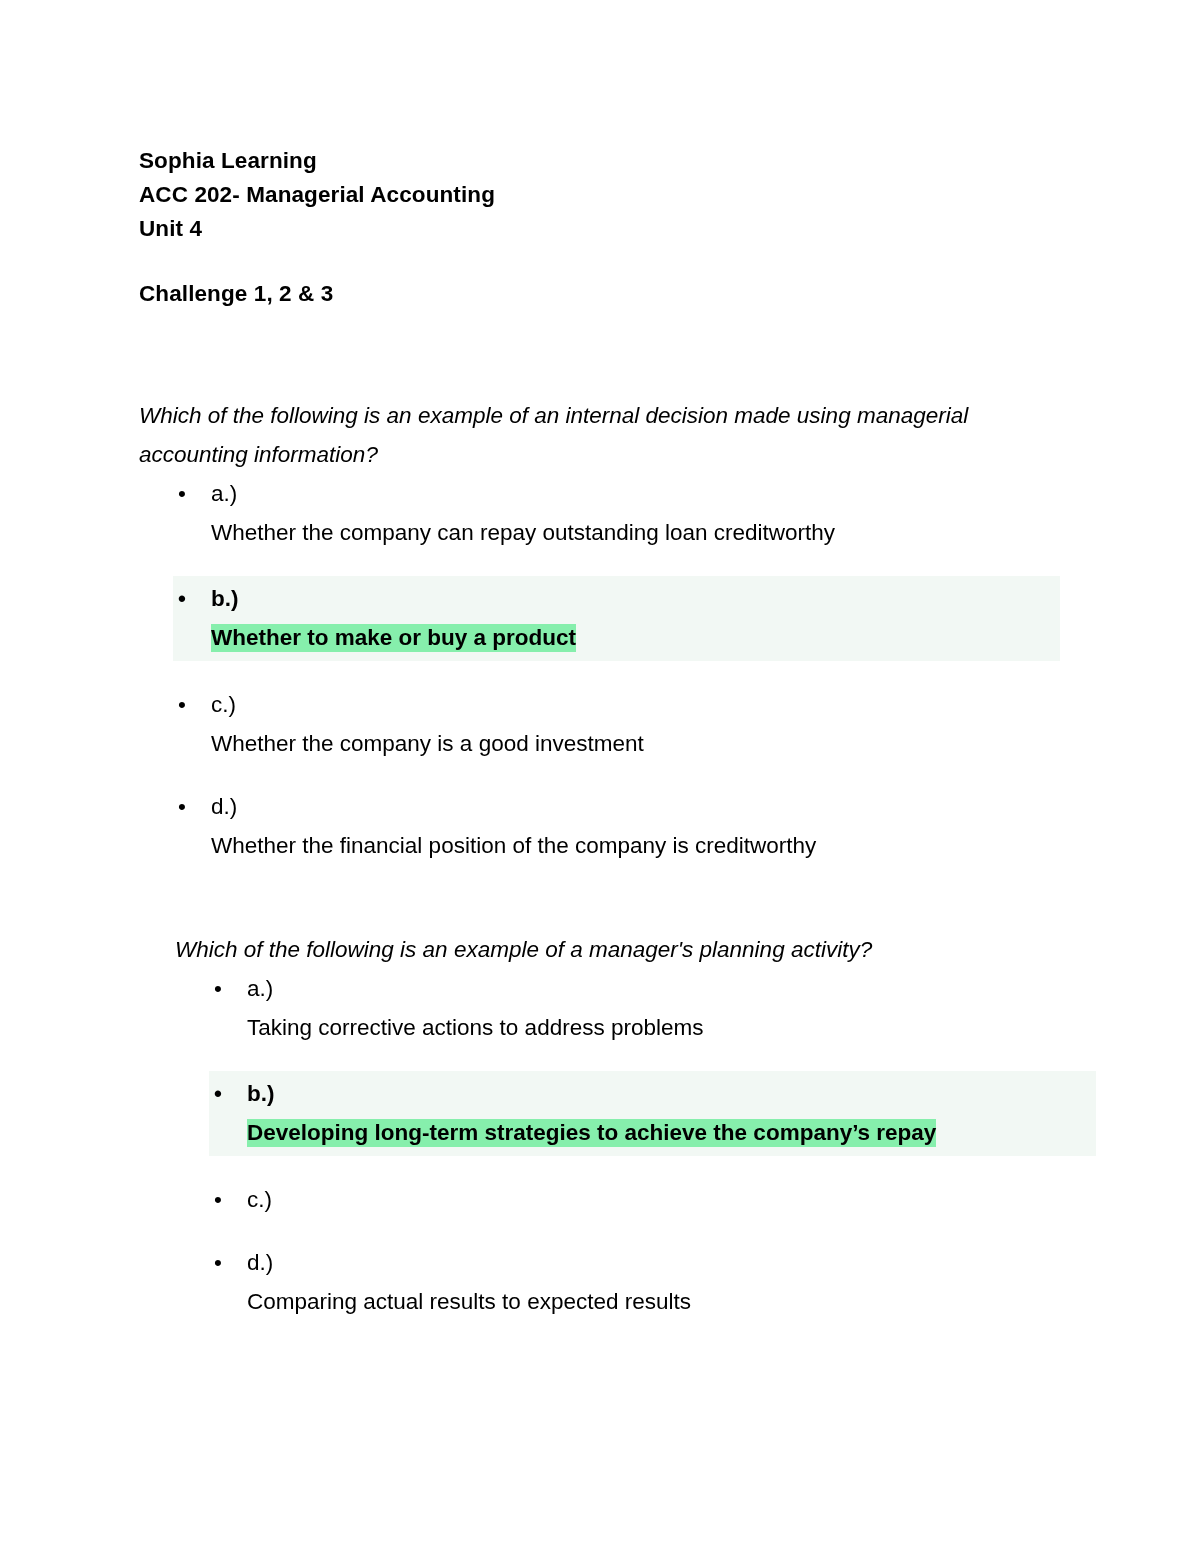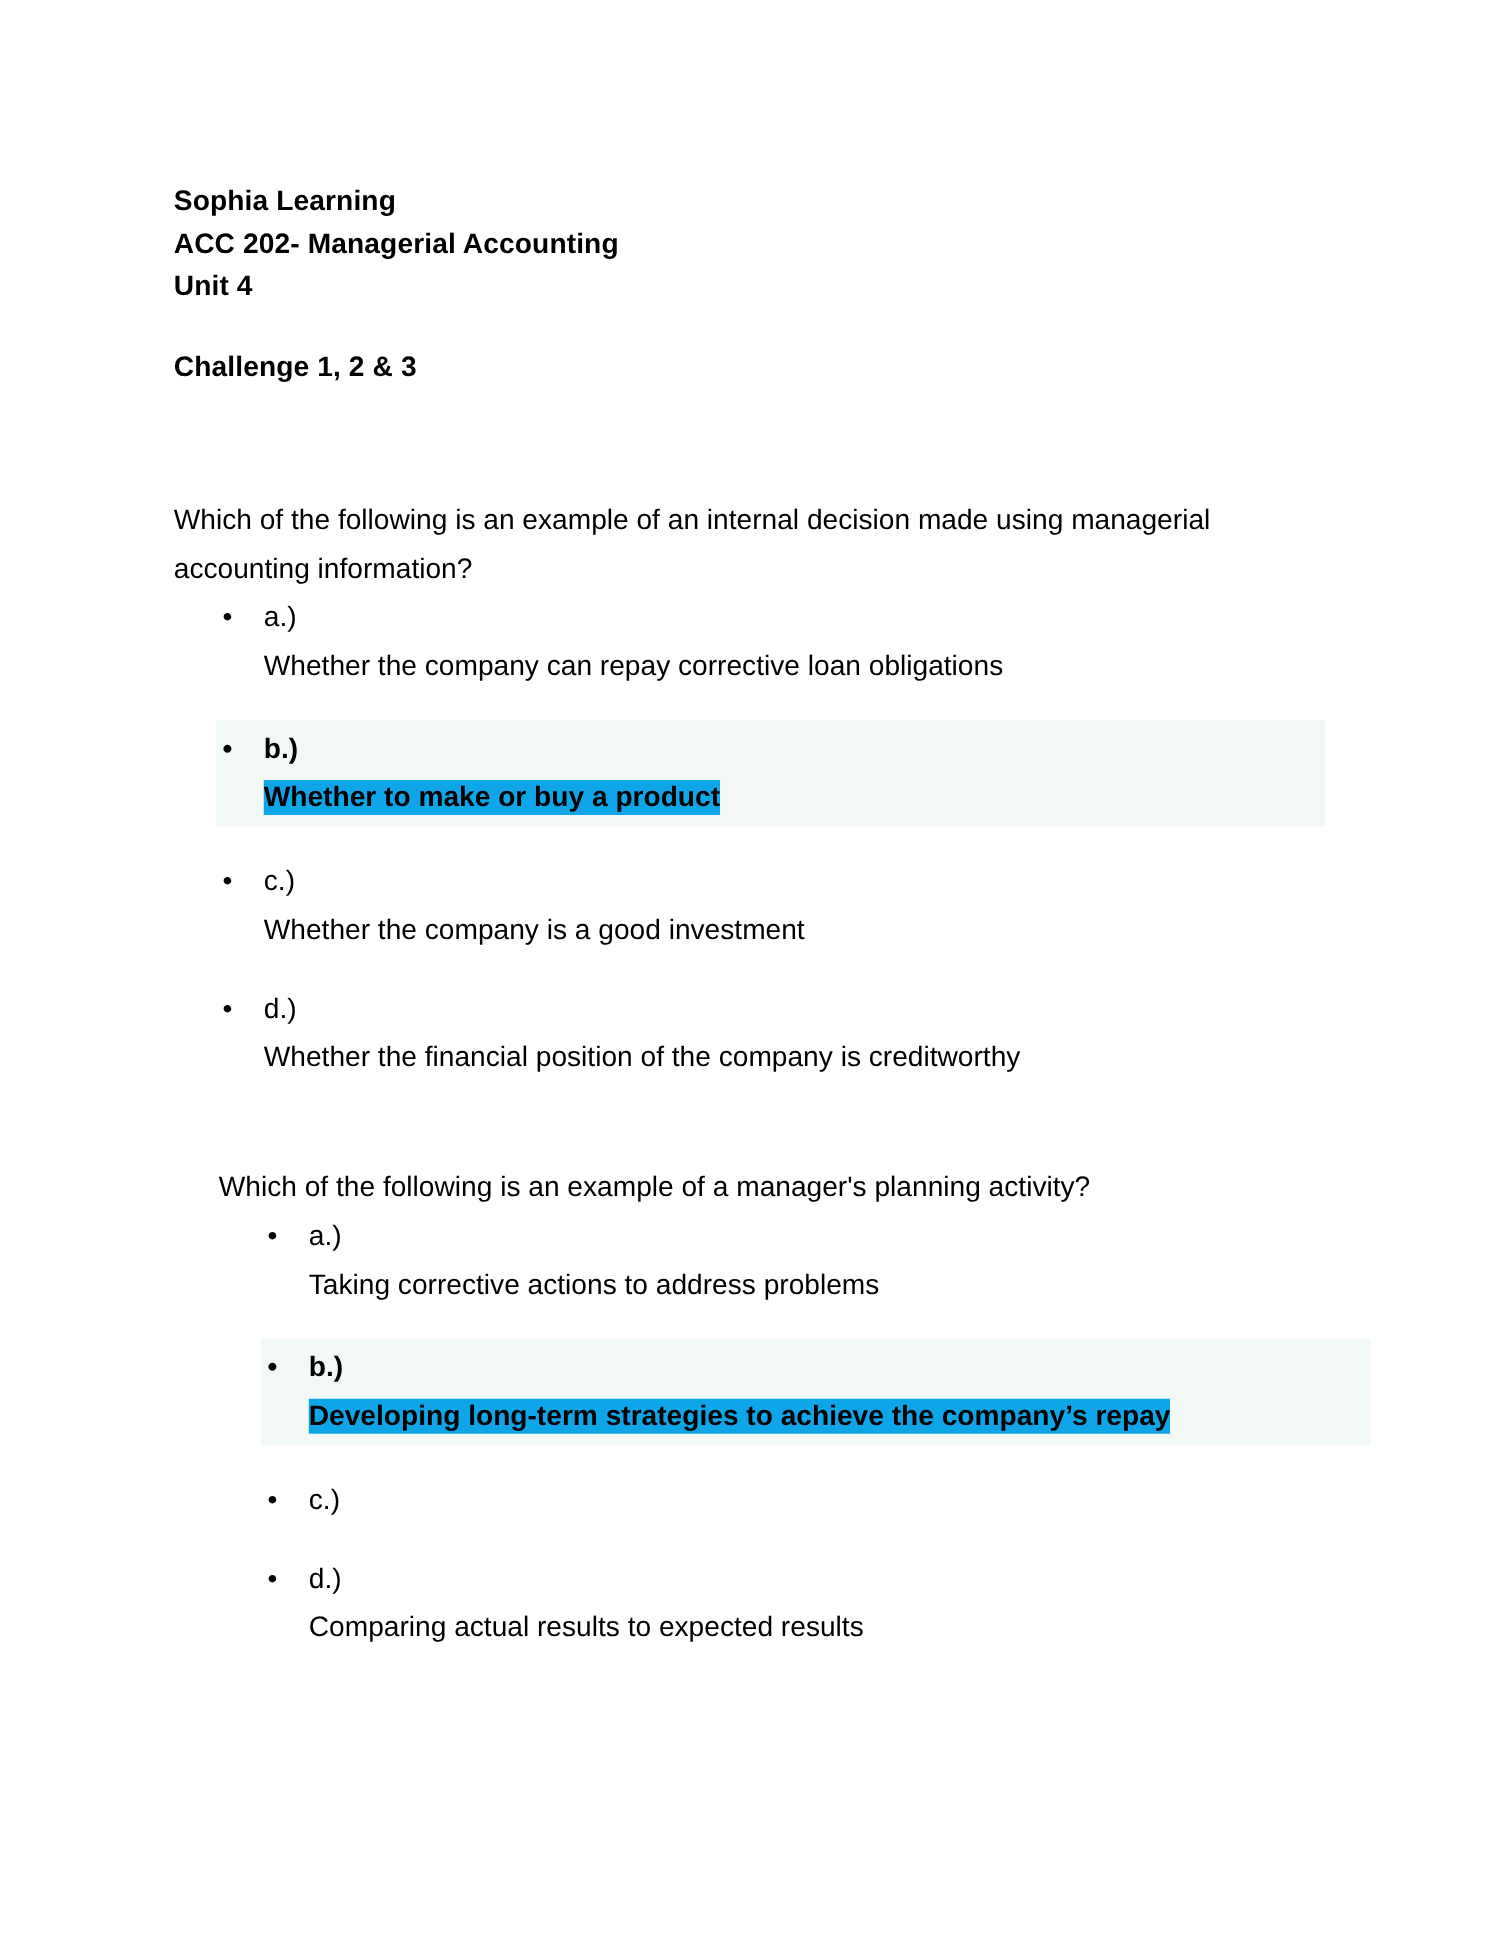--- a/index.html
+++ b/index.html
@@ -59,20 +59,21 @@
   #question-1 { top: 396px; }
   #question-2 { top: 930px; padding-left: 36px; }
 
   .question-stem {
     position: relative;
     left: 139px;
     width: 830px;
     font-size: 22.5px;
     line-height: 39px;
     font-weight: normal;
+    font-style: italic;
   }
 
   .options {
     position: relative;
     margin: 0;
     padding: 0;
     list-style: none;
   }
 
   .option {
@@ -123,21 +124,21 @@
     width: 860px;
   }
 
   .option.is-correct .opt-letter,
   .option.is-correct .opt-text,
   .option.is-correct .opt-bullet {
     font-weight: bold;
   }
 
   .hl {
-    background: #0ea5e9;
+    background: #86efac;
     padding: 1px 0 2px 0;
     box-decoration-break: clone;
     -webkit-box-decoration-break: clone;
   }
 
   .opt-spacer {
     height: 24px;
   }
 </style>
 </head>
@@ -155,21 +156,21 @@
 
   <div class="question-block" id="question-1">
     <div class="question-stem">Which of the following is an example of an internal decision made using managerial accounting information?</div>
 
     <ul class="options">
 
       <li class="option">
         <div class="opt-inner">
           <span class="opt-bullet">•</span>
           <span class="opt-letter">a.)</span>
-          <span class="opt-text">Whether the company can repay corrective loan obligations</span>
+          <span class="opt-text">Whether the company can repay outstanding loan creditworthy</span>
         </div>
       </li>
       <li class="opt-spacer"></li>
 
       <li class="option is-correct highlighted-row">
         <div class="opt-inner">
           <span class="opt-bullet">•</span>
           <span class="opt-letter">b.)</span>
           <span class="opt-text"><span class="hl">Whether to make or buy a product</span></span>
         </div>

